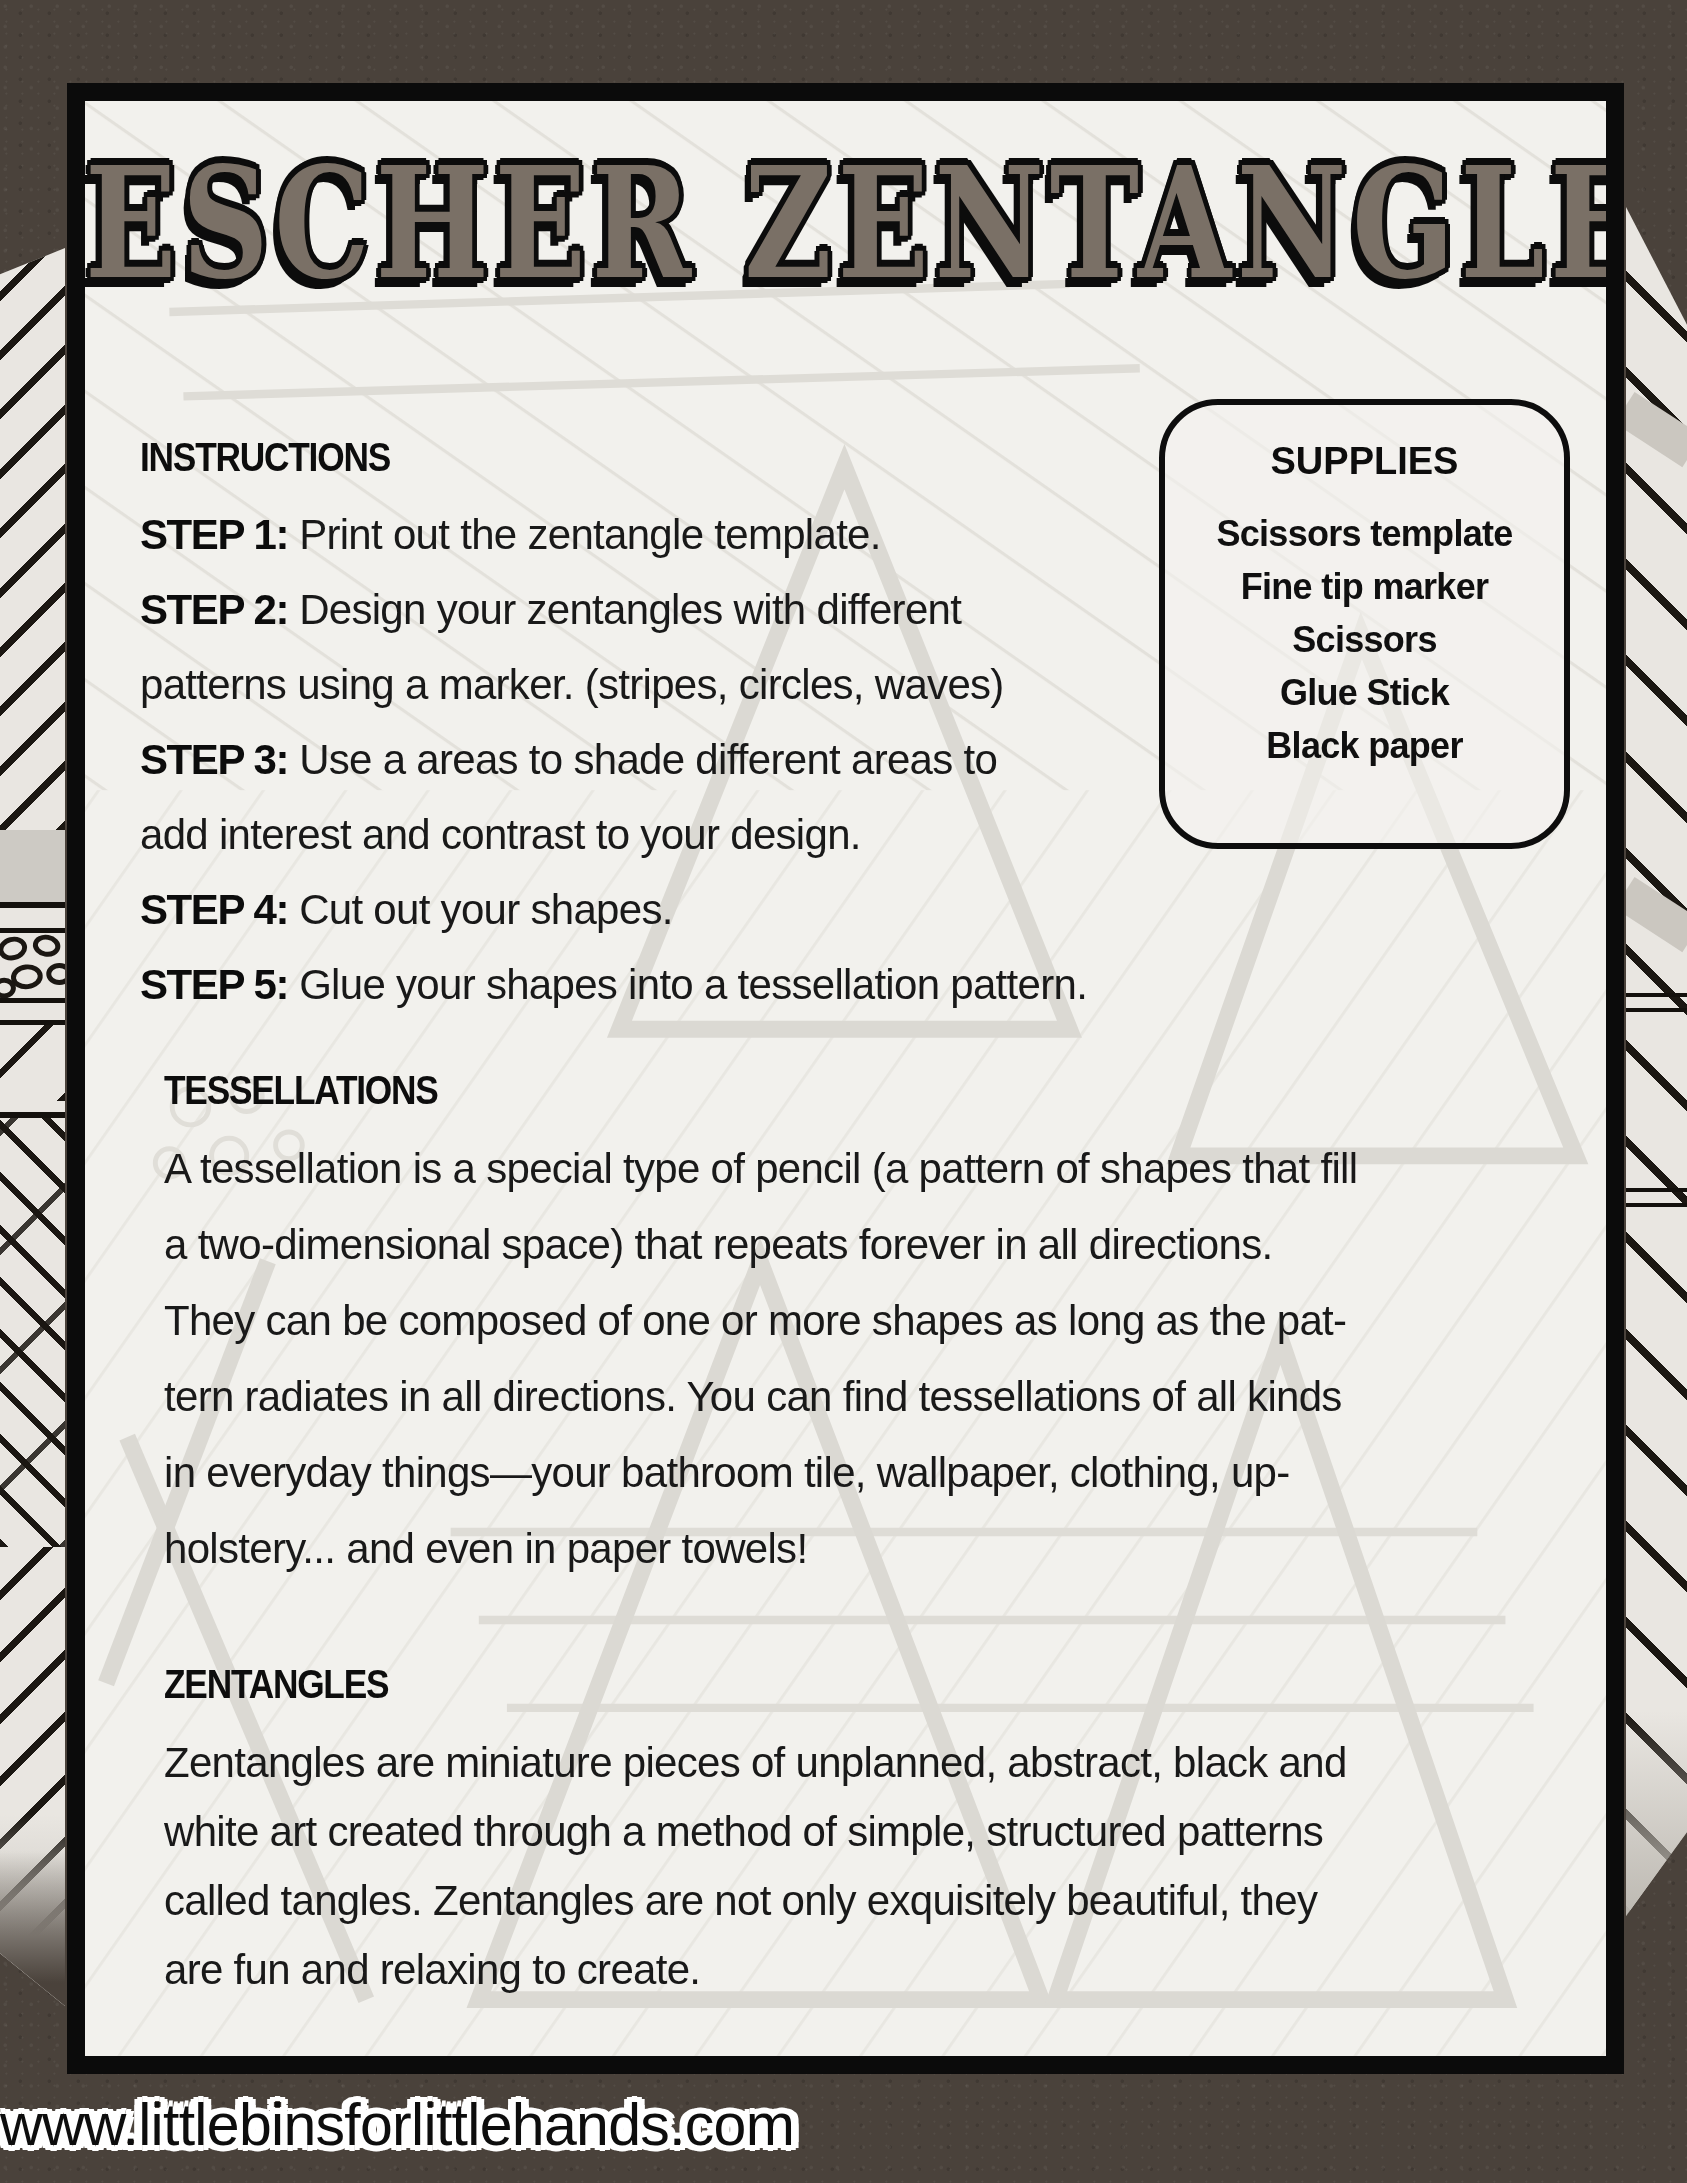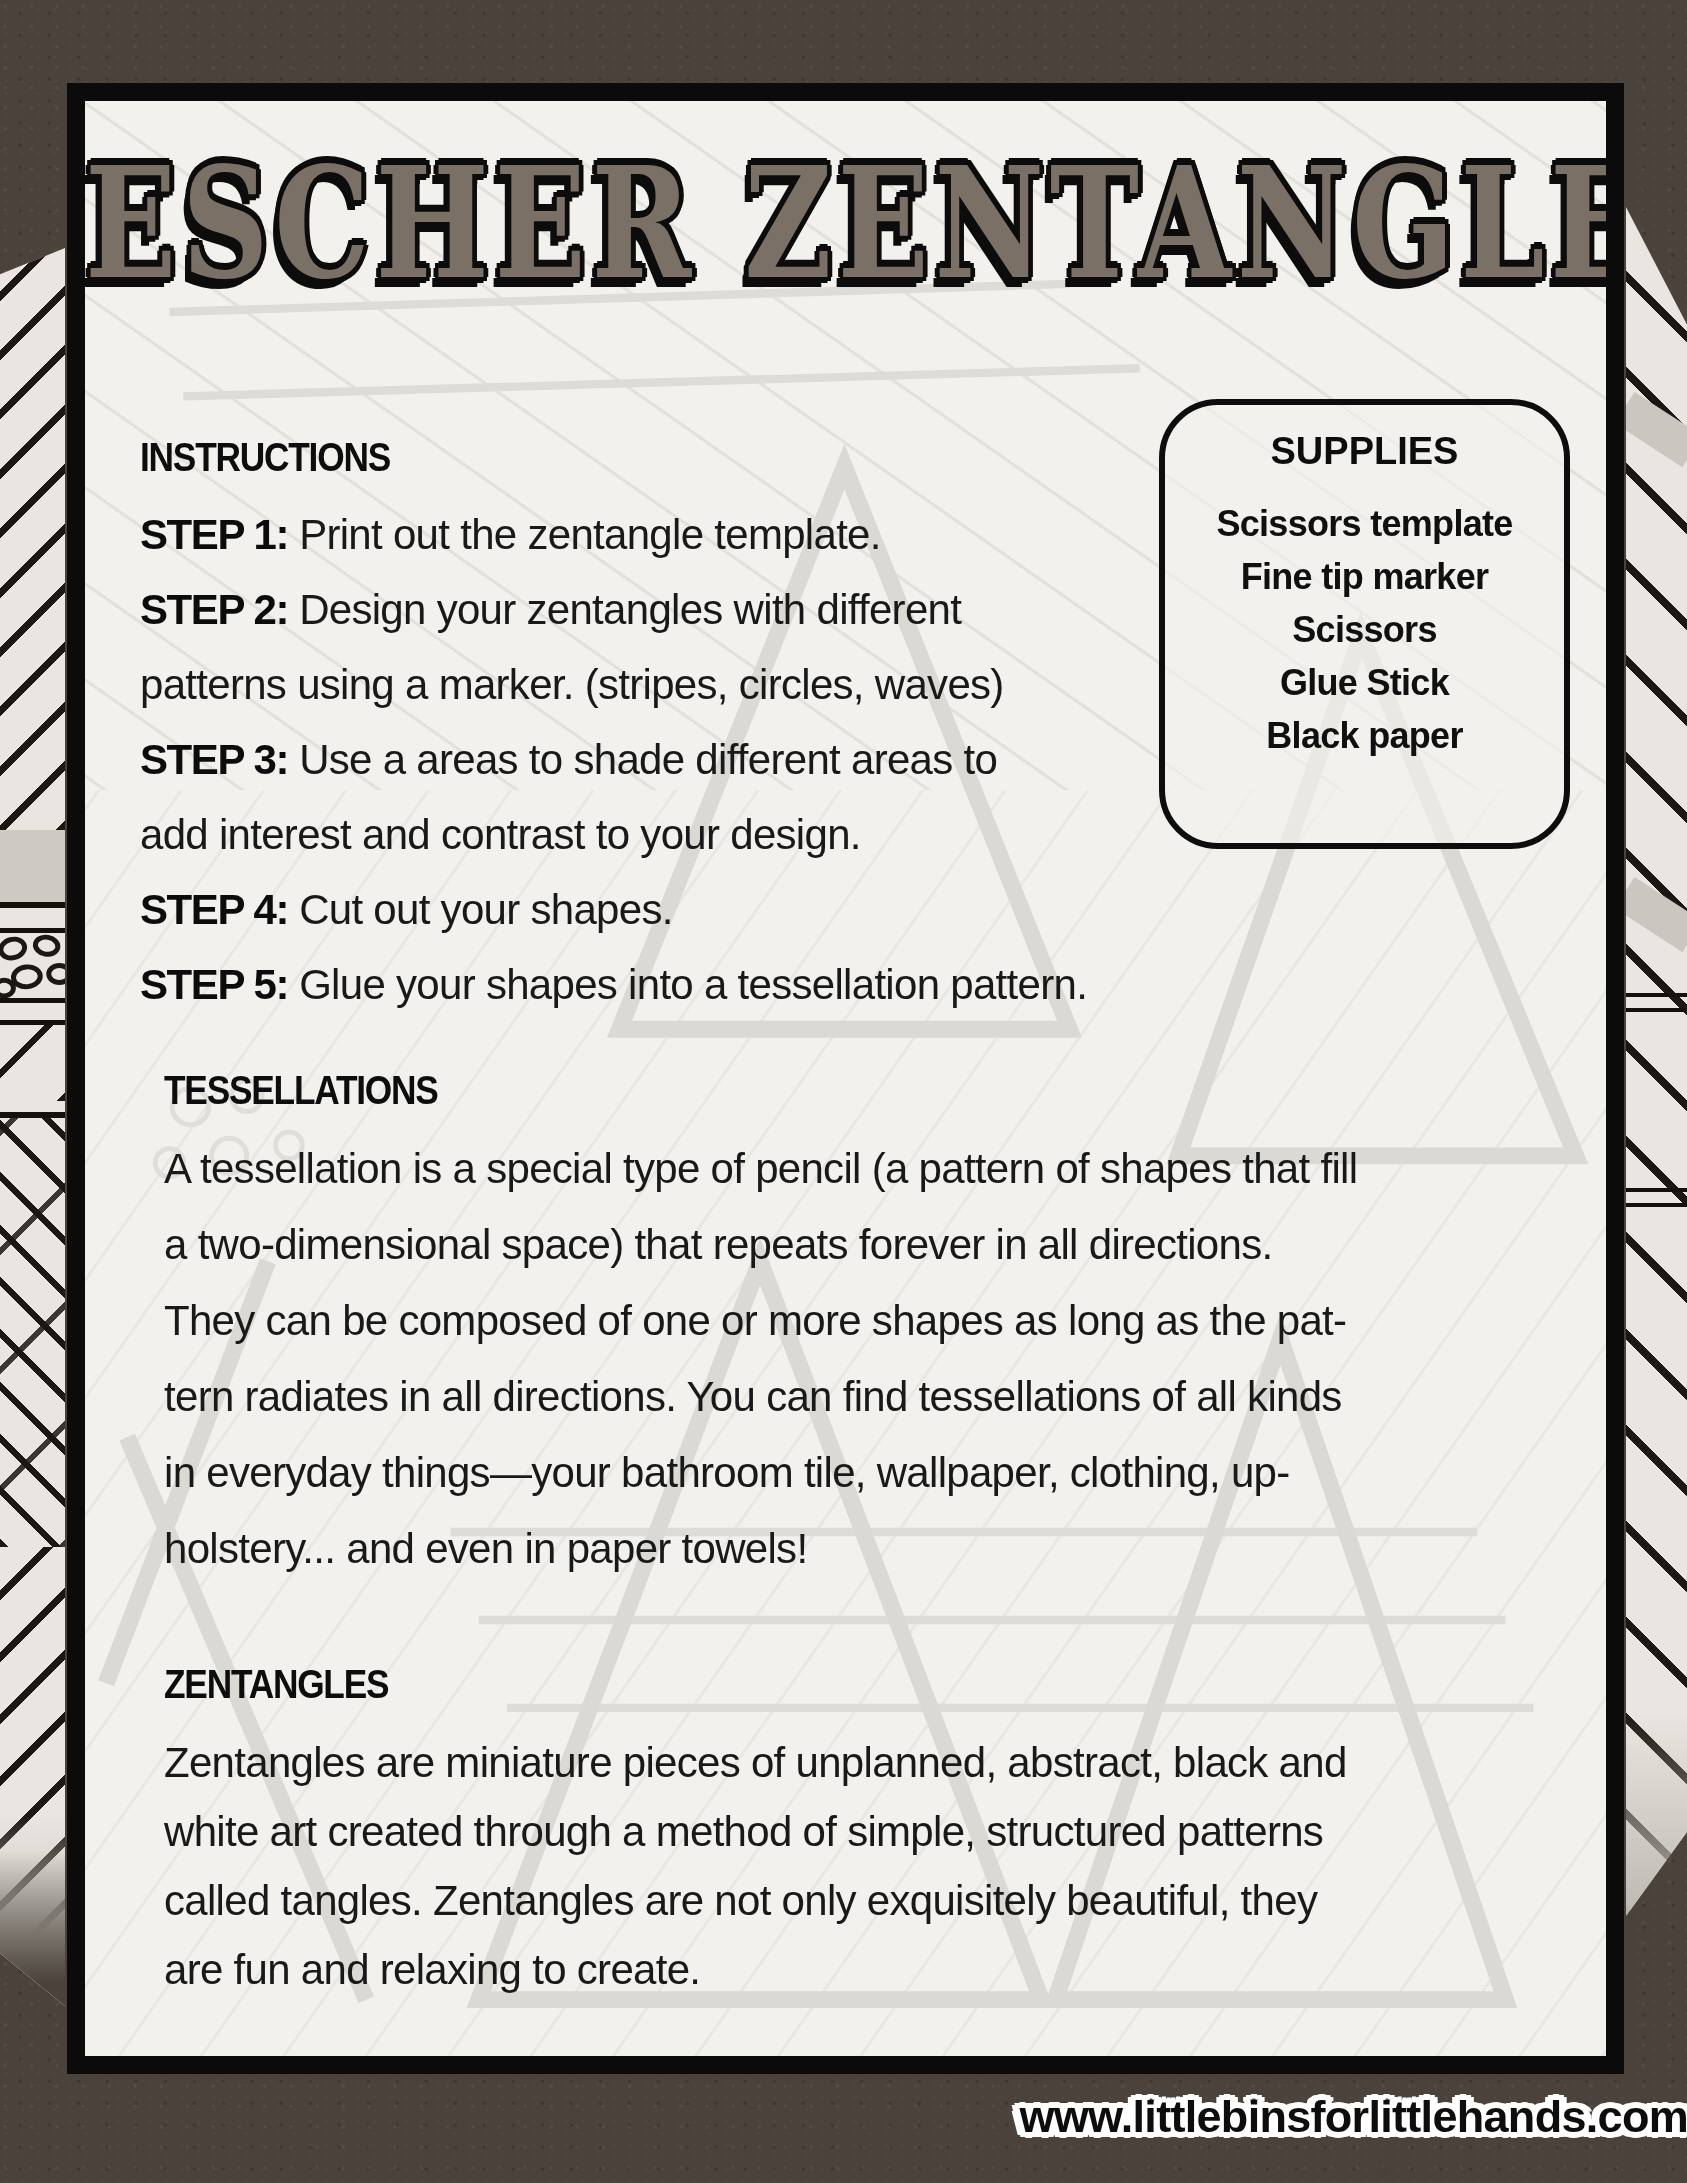--- a/index.html
+++ b/index.html
@@ -64,33 +64,33 @@
   .section-heading{margin:0;font-weight:800;font-size:41px;letter-spacing:-1.4px;color:#0d0d0d;
     transform:scaleX(.86);transform-origin:left;white-space:nowrap;}
 
   .instructions{position:absolute;left:55px;top:333px;width:1027px;}
   .step-lines{margin-top:29.5px;font-size:42px;letter-spacing:-0.7px;color:#191919;}
   .step-line{height:75px;white-space:nowrap;}
   .step-line b{font-weight:800;letter-spacing:-1.4px;color:#0c0c0c;}
 
   .supplies{position:absolute;left:1074px;top:298px;width:411px;height:450px;box-sizing:border-box;
     border:6.3px solid #0d0d0d;border-radius:59px;background:rgba(243,242,239,.6);
-    text-align:center;padding-top:25px;}
+    text-align:center;padding-top:35px;}
   .supplies-heading{margin:0;font-weight:800;font-size:38px;letter-spacing:0;color:#0d0d0d;}
   .supplies-list{list-style:none;margin:24px 0 0 0;padding:0;font-weight:700;font-size:36px;
     letter-spacing:-0.7px;line-height:53px;color:#101010;}
 
   .tessellations{position:absolute;left:79px;top:966px;width:1413px;}
   .zentangles{position:absolute;left:79px;top:1560px;width:1413px;}
   .para{margin-top:31px;font-size:42px;letter-spacing:-0.7px;color:#191919;}
   .tessellations .para-line{height:76px;white-space:nowrap;}
   .zentangles .para-line{height:69px;white-space:nowrap;}
 
-  .footer-url{position:absolute;z-index:3;left:0;top:2091px;width:100%;text-align:right;
-    font-weight:700;font-size:45px;letter-spacing:-0.7px;color:#0d0d0d;
+  .footer-url{position:absolute;z-index:3;left:0;top:2091px;width:100%;text-align:left;
+    font-weight:400;font-size:59px;letter-spacing:-0.7px;color:#0d0d0d;
     text-shadow:0 6.3px 0 #fff,0 -6.3px 0 #fff,6.3px 0 0 #fff,-6.3px 0 0 #fff,
       4.9px 4.9px 0 #fff,-4.9px 4.9px 0 #fff,4.9px -4.9px 0 #fff,-4.9px -4.9px 0 #fff,
       7.7px 2.8px 0 #fff,-7.7px 2.8px 0 #fff,7.7px -2.8px 0 #fff,-7.7px -2.8px 0 #fff;}
 </style>
 </head>
 <body>
 
 <div class="canvas">
 
   <div class="edge-art edge-left">

